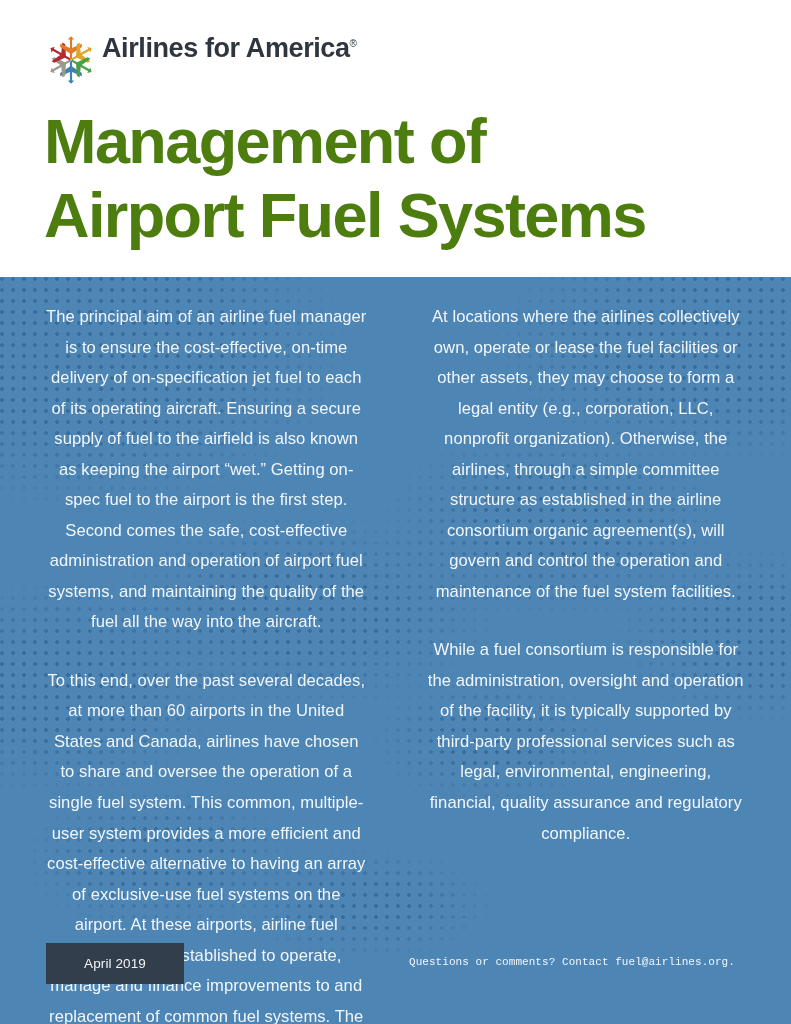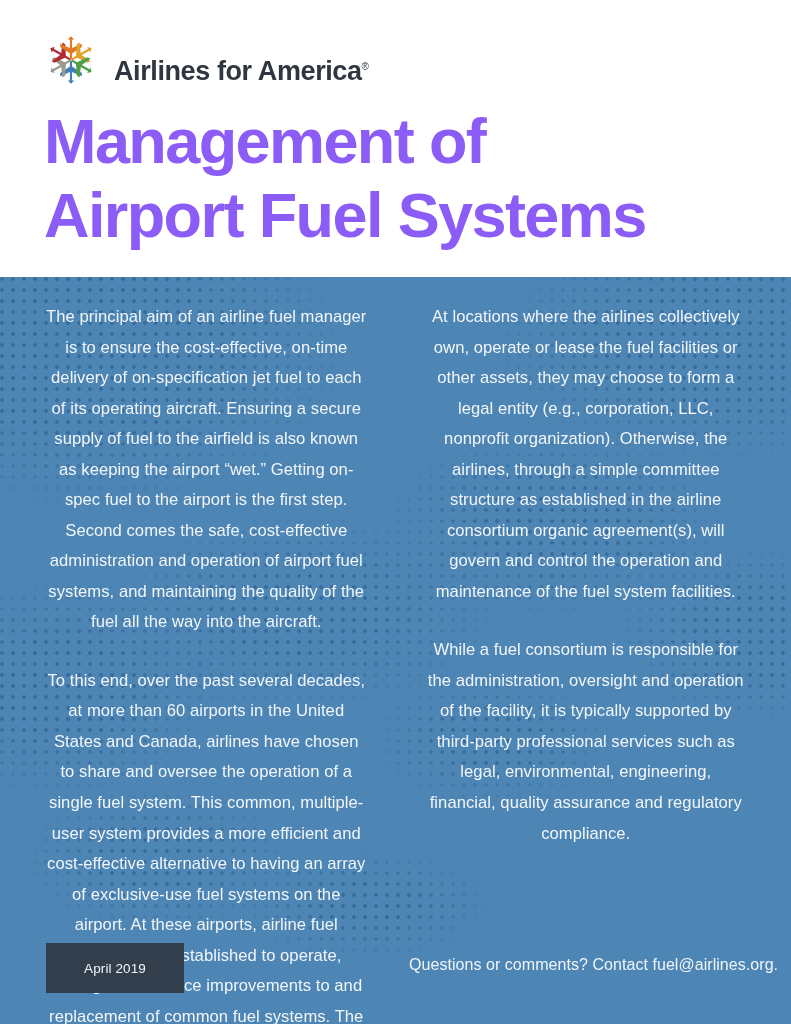--- a/index.html
+++ b/index.html
@@ -27,22 +27,22 @@
     left: 0; top: 0;
     width: 791px;
     height: 277px;
     background: #ffffff;
   }
   .brand {
     position: absolute;
     left: 44px;
     top: 33px;
     display: flex;
-    align-items: flex-end;
-    gap: 16px;
+    align-items: flex-start;
+    gap: 4px;
   }
   .logo-mark {
     width: 54px;
     height: 54px;
     display: block;
     flex: 0 0 auto;
   }
   .brand-name {
     font-size: 27px;
     font-weight: bold;
@@ -58,21 +58,21 @@
     color: #2f3640;
   }
 
   .doc-title {
     position: absolute;
     left: 44px;
     top: 104px;
     font-size: 63px;
     line-height: 1.18;
     font-weight: bold;
-    color: #8b5cf6;
+    color: #4d7c0f;
     letter-spacing: -1.6px;
     white-space: pre-line;
     margin: 0;
   }
 
   
   .body-panel {
     position: absolute;
     left: 0; top: 277px;
     width: 791px;
@@ -130,37 +130,38 @@
     letter-spacing: 0.05px;
   }
   .col p:last-child { margin-bottom: 0; }
 
   
   .date-badge {
     position: absolute;
     left: 46px;
     top: 666px;
     width: 138px;
-    height: 50px;
+    height: 41px;
     background: #323e4c;
     display: flex;
     align-items: center;
     justify-content: center;
     color: #f0f3f6;
     font-size: 13.5px;
     letter-spacing: 0.1px;
   }
   .contact-line {
     position: absolute;
     left: 409px;
     top: 679px;
     color: #f0f5fa;
-    font-size: 16px;
+    font-size: 11px;
     letter-spacing: 0.05px;
     white-space: nowrap;
+    font-family: Liberation Mono, monospace;
   }
 </style>
 </head>
 <body>
 
 <div class="page">
 
   <div class="header">
 
     <div class="brand">

